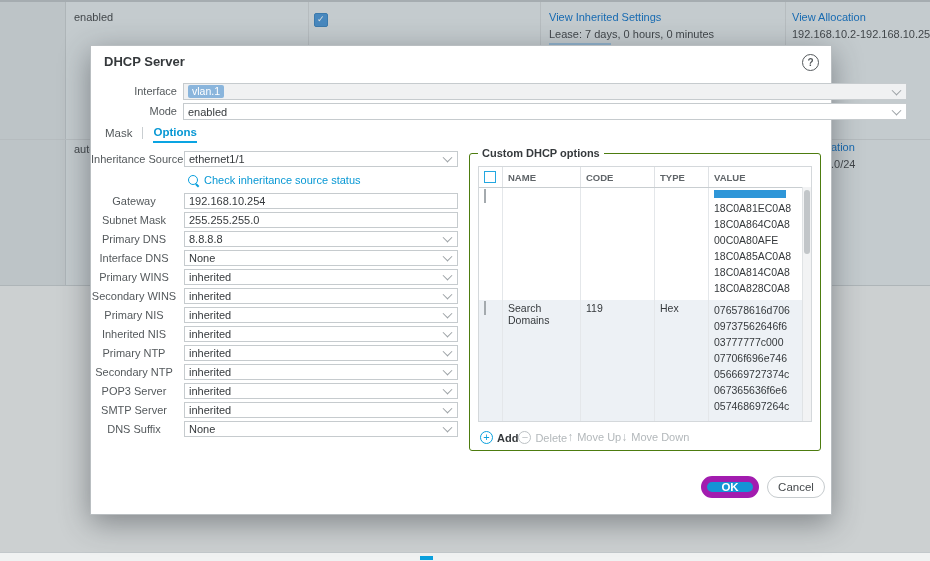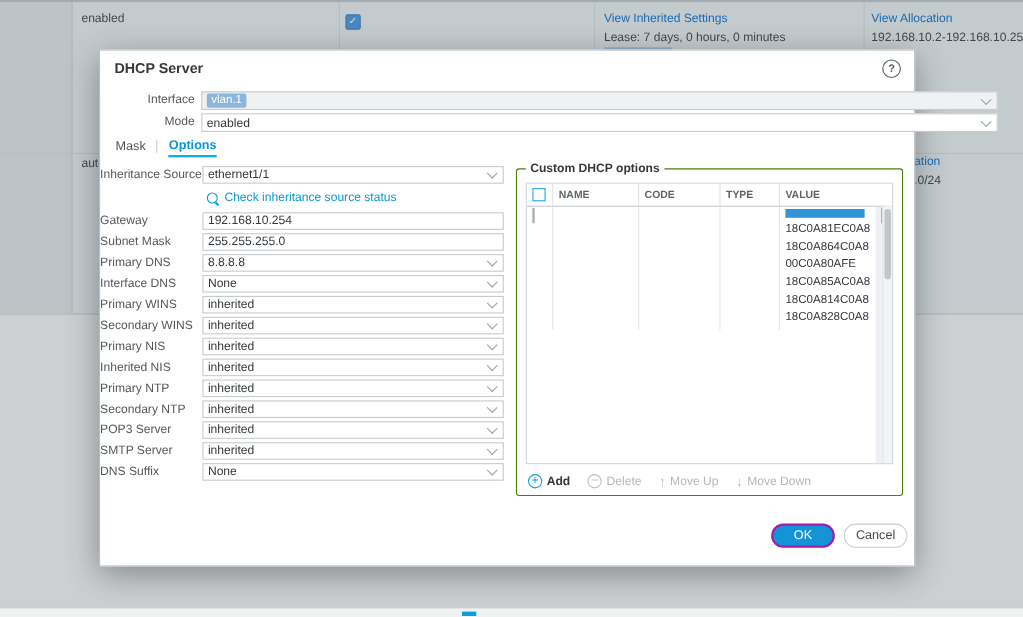--- a/index.html
+++ b/index.html
@@ -30,63 +30,63 @@
   .chip{background:#8ab5dc;color:#fff;padding:0 4px;border-radius:2px;font-size:10.5px;line-height:13px}
   .chev{position:absolute;right:6px;top:50%;width:6px;height:6px;border-right:1.5px solid #9ba1a5;border-bottom:1.5px solid #9ba1a5;transform:translateY(-70%) rotate(45deg)}
 
   .tabs{position:absolute;left:14px;top:80px;display:flex;align-items:center;gap:10px;font-size:11.5px}
   .tab{color:#54595c;padding-bottom:3px;cursor:pointer}
   .tab.active{color:#0898d4;font-weight:700;border-bottom:2px solid #0aa4e2}
   .tabsep{width:1px;height:12px;background:#c9ced1;margin-bottom:3px}
 
   .form-col{position:absolute;left:0;top:103px;width:372px}
   .frow{display:flex;align-items:center;height:19px}
-  .frow label{width:86px;text-align:left;padding-right:7px;font-size:11px;color:#54595c;flex:none;white-space:nowrap}
+  .frow label{width:86px;text-align:center;padding-right:7px;font-size:11px;color:#54595c;flex:none;white-space:nowrap}
   .ctl{position:relative;width:274px;height:16px;border:1px solid #c6cbce;background:#fff;font-size:11px;color:#35393c;display:flex;align-items:center;padding:0 14px 0 4px;box-sizing:border-box}
   input.ctl{padding:0 4px;font-family:inherit;outline:none}
   .link-row{display:flex;align-items:center;height:23px;padding-left:97px;gap:6px}
   .srch{width:8px;height:8px;border:1.5px solid #0aa0dd;border-radius:50%;position:relative;flex:none}
   .srch::after{content:"";position:absolute;left:7px;top:7px;width:4px;height:1.5px;background:#0aa0dd;transform:rotate(45deg);transform-origin:left center}
   .check-link{font-size:11px;color:#0898d4;font-weight:400;cursor:pointer}
 
   
   .panel{position:absolute;left:378px;top:107px;width:352px;height:298px;border:1px solid #4d7c0f;border-radius:3px;box-sizing:border-box}
   .panel-title{position:absolute;left:8px;top:-7px;background:#fff;padding:0 4px;font-size:11px;font-weight:700;color:#35393c;white-space:nowrap}
   .tbl{position:absolute;left:8px;right:8px;top:12px;bottom:28px;border:1px solid #d4d8db;display:flex;flex-direction:column;overflow:hidden}
   .thead{display:grid;grid-template-columns:24px 78px 74px 54px 1fr;height:20px;border-bottom:1px solid #c9ced1;font-size:9.5px;font-weight:700;color:#5f6468;flex:none}
   .thead>div{padding:0 5px;border-right:1px solid #dfe2e5;display:flex;align-items:center}
   .thead>div:last-child{border-right:none}
-  .tbody{flex:1;position:relative;overflow:hidden;display:flex;flex-direction:row}
+  .tbody{flex:1;position:relative;overflow:hidden;display:flex;flex-direction:column}
   .trow{display:grid;grid-template-columns:24px 78px 74px 54px 1fr;font-size:10.5px;color:#35393c}
   .trow>div{padding:2px 5px;border-right:1px solid #e4e7ea;overflow:hidden}
   .trow>div:last-child{border-right:none}
   .trow.alt{background:#edf1f5}
   .trow.r1{height:112px;flex:none}
   .trow.r2{flex:1}
   .cbox{width:10px;height:10px;border:1px solid #a4aaae;background:#fff;margin-top:2px;cursor:pointer}
   .cbox.header{border-color:#23a7e0;margin-top:0;align-self:center}
   .vline-txt{line-height:16px;white-space:nowrap}
   .sel-partial{height:8px;width:72px;background:#2e96d8;margin-bottom:2px}
   .vscroll{position:absolute;right:0;top:20px;bottom:0;width:8px;background:#f2f3f4;border-left:1px solid #e0e3e5}
   .vthumb{position:absolute;left:1px;top:3px;width:6px;height:64px;border-radius:3px;background:#c2c6c9}
-  .ptoolbar{position:absolute;left:10px;bottom:6px;display:flex;align-items:flex-end;gap:16px;font-size:11px}
+  .ptoolbar{position:absolute;left:10px;bottom:6px;display:flex;align-items:flex-start;font-size:11px}
   .tb{display:flex;align-items:center;gap:4px;cursor:pointer}
   .circle-ic{width:13px;height:13px;border-radius:50%;display:flex;align-items:center;justify-content:center;font-size:11px;line-height:1;box-sizing:border-box}
   .plus{border:1px solid #0aa0dd;color:#0aa0dd}
   .plus::before{content:"+"}
   .minus{border:1px solid #bcc1c4;color:#bcc1c4}
   .minus::before{content:"\2212"}
   .arrow{color:#b3b8bb;font-size:12px;line-height:1}
   .up::before{content:"\2191"}
   .down::before{content:"\2193"}
   .tb .lbl{color:#35393c;font-weight:700}
   .tb.disabled .lbl{color:#b3b8bb;font-weight:400}
 
   .btn{position:absolute;height:22px;border-radius:12px;font-size:11.5px;display:flex;align-items:center;justify-content:center;box-sizing:border-box;cursor:pointer}
-  .btn-ok{left:610px;top:430px;width:58px;background:#1494d6;border:2px solid #a21caf;color:#fff;font-weight:400}
+  .btn-ok{left:610px;top:430px;width:58px;background:#1494d6;border:6px solid #a21caf;color:#fff;font-weight:700}
   .btn-cancel{left:676px;top:430px;width:58px;background:#fff;border:1px solid #c6cbce;color:#45494c}
 
   
   .page-footer{position:absolute;left:0;top:552px;width:930px;height:9px;border-top:1px solid #c2c8cb;background:#f0f2f2;z-index:6}
   .footer-chip{position:absolute;left:420px;top:3px;width:13px;height:4px;background:#0aa0dd}
 </style>
 </head>
 <body>
 
 <div id="screen">
@@ -263,20 +263,29 @@
               <div class="vline-txt">18C0A85AC0A8</div>
               <div class="vline-txt">18C0A814C0A8</div>
               <div class="vline-txt">18C0A828C0A8</div>
             </div>
           </div>
           <div class="trow r2 alt">
             <div><span class="cbox"></span></div>
             <div>Search Domains</div>
             <div>119</div>
             <div>Hex</div>
+            <div>
+              <div class="vline-txt">076578616d706</div>
+              <div class="vline-txt">09737562646f6</div>
+              <div class="vline-txt">03777777c000</div>
+              <div class="vline-txt">07706f696e746</div>
+              <div class="vline-txt">056669727374c</div>
+              <div class="vline-txt">067365636f6e6</div>
+              <div class="vline-txt">057468697264c</div>
+            </div>
           </div>
         </div>
         <div class="vscroll">
           <div class="vthumb"></div>
         </div>
       </div>
       <div class="ptoolbar">
         <span class="tb">
           <span class="circle-ic plus"></span>
           <span class="lbl">Add</span>

